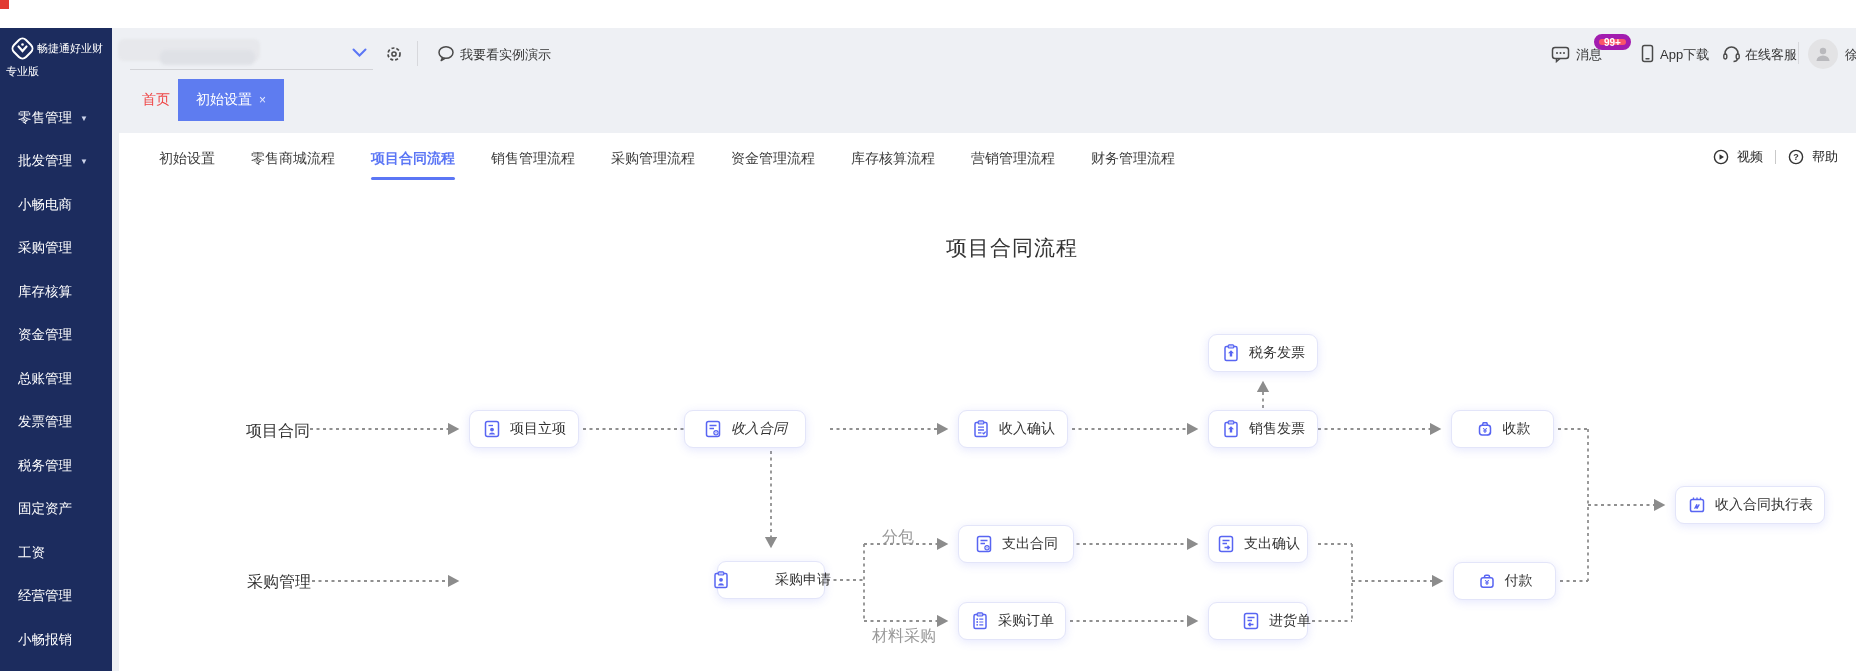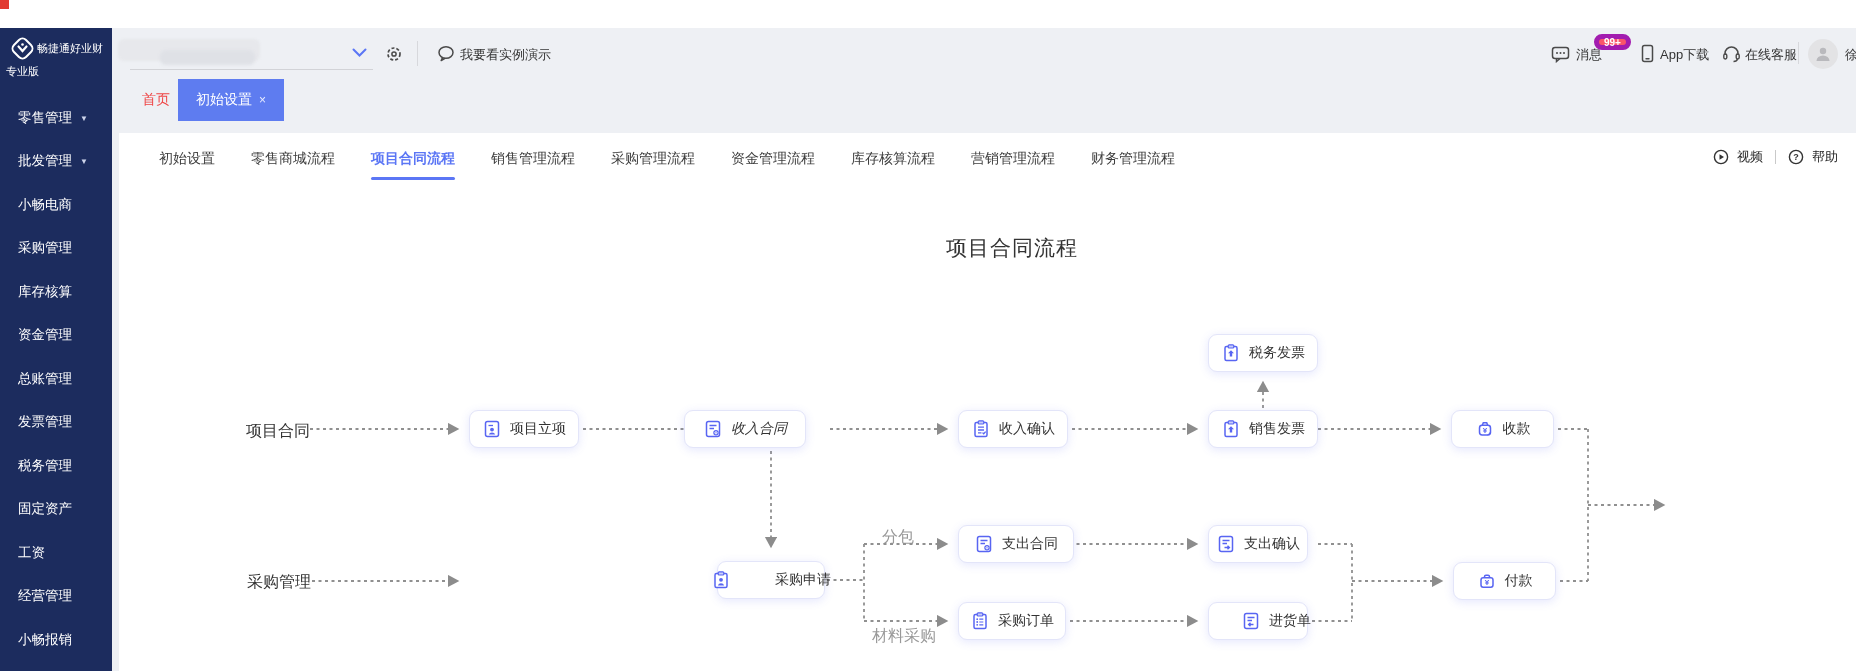--- a/index.html
+++ b/index.html
@@ -312,20 +312,30 @@
     <span class="nicon">
         <svg width="20" height="20" viewBox="0 0 20 20">
           <path d="M7.3 6.3 L8.3 3.8 H11.7 L12.7 6.3" fill="none" stroke="#5865f2" stroke-width="1.5"></path>
           <rect x="4.5" y="6.3" width="11" height="9.6" rx="2.6" fill="#fff" stroke="#5865f2" stroke-width="1.5"></rect>
           <text x="10" y="13.6" font-size="8" font-weight="bold" text-anchor="middle" fill="#5865f2">¥</text>
           <path d="M12.5 15.8 a3.4 3.4 0 0 0 3 -2.6" fill="none" stroke="#5865f2" stroke-width="1.3"></path>
         </svg>
       </span>
     <span class="nlabel">收款</span>
   </div>
+  <div class="node" style="left:1675px;top:486px;width:150px;">
+    <span class="nicon">
+        <svg width="20" height="20" viewBox="0 0 20 20">
+          <rect x="3.5" y="4.5" width="13" height="12" rx="1.8" fill="#fff" stroke="#5865f2" stroke-width="1.5"></rect>
+          <path d="M6.5 2.5 V4.5 M10 2.5 V4.5 M13.5 2.5 V4.5" stroke="#5865f2" stroke-width="1.3" stroke-dasharray="1.5 1"></path>
+          <path d="M6.3 13.8 L8.6 9.4 L8.6 13.8 L11 9.4" transform="translate(1.3 0)" fill="none" stroke="#5865f2" stroke-width="1.3"></path>
+        </svg>
+      </span>
+    <span class="nlabel">收入合同执行表</span>
+  </div>
   <div class="node" style="left:717px;top:561px;width:108px;gap:44px;">
     <span class="nicon">
         <svg width="20" height="20" viewBox="0 0 20 20">
           <rect x="4" y="3.5" width="12" height="14" rx="1.5" fill="#fff" stroke="#5865f2" stroke-width="1.5"></rect>
           <rect x="7.2" y="1.8" width="5.6" height="3.2" rx="1" fill="#c9cffb" stroke="#5865f2" stroke-width="1.2"></rect>
           <circle cx="10" cy="9.8" r="1.9" fill="#5865f2"></circle>
           <path d="M6.9 15.4 a3.2 2.7 0 0 1 6.2 0 Z" fill="#5865f2"></path>
         </svg>
       </span>
     <span class="nlabel">采购申请</span>

